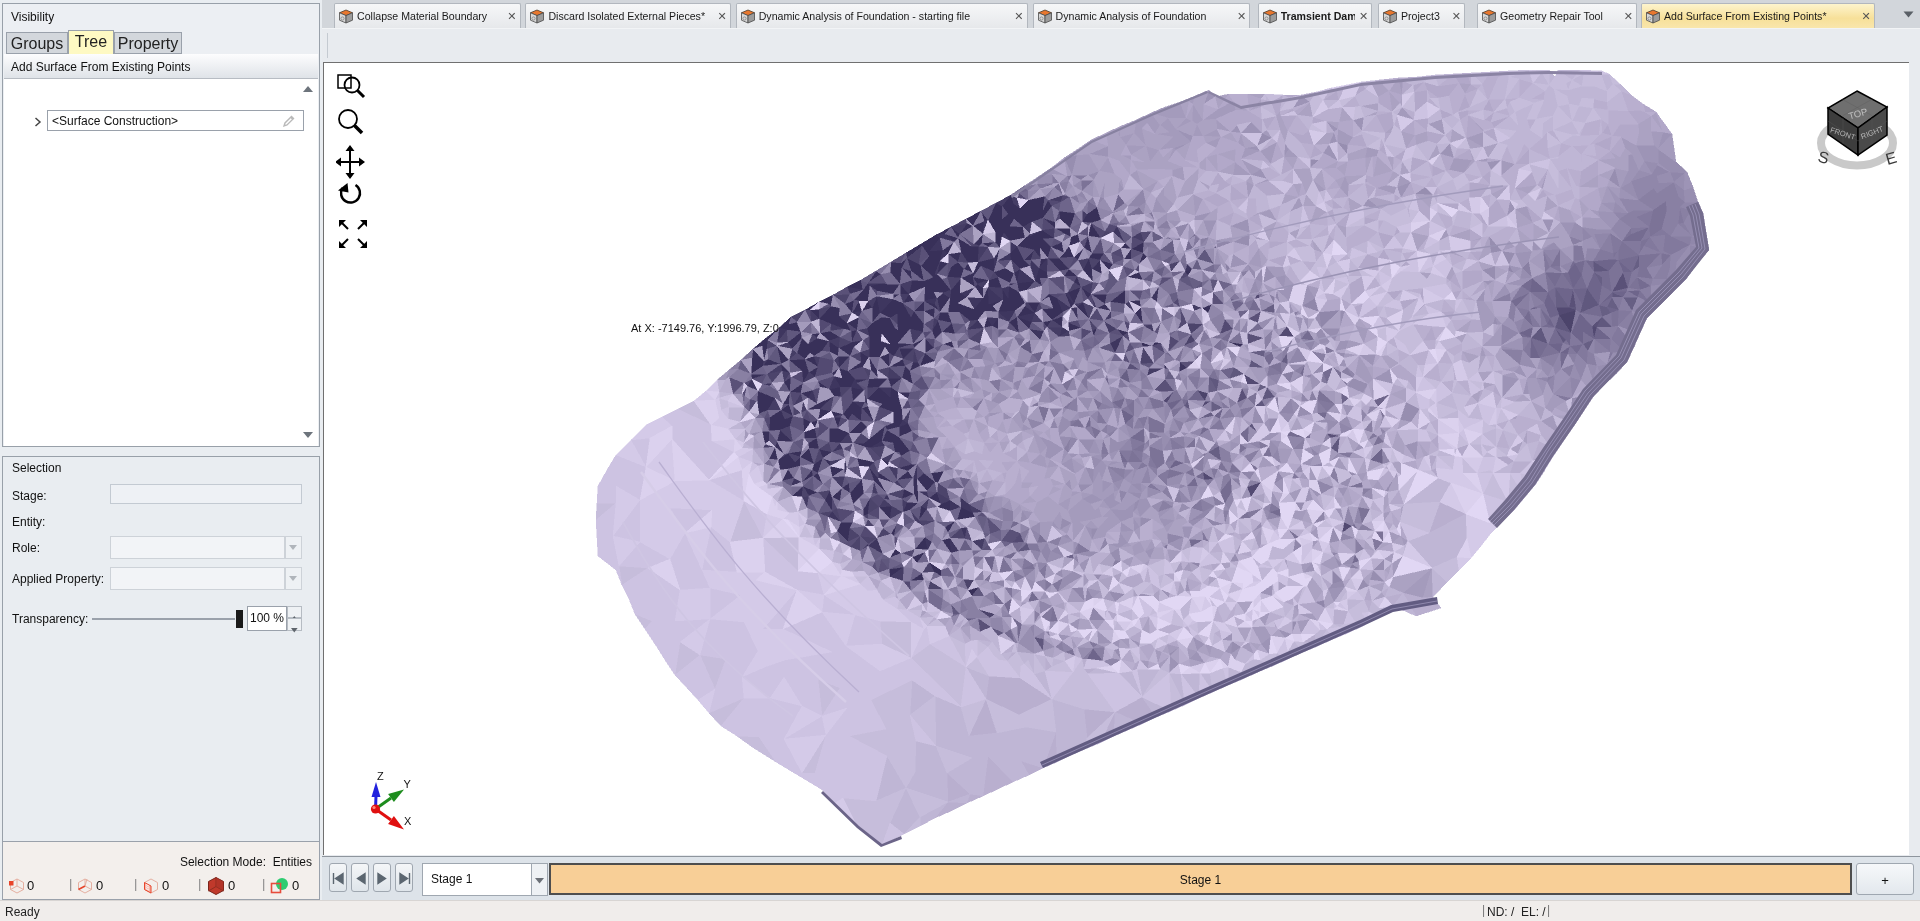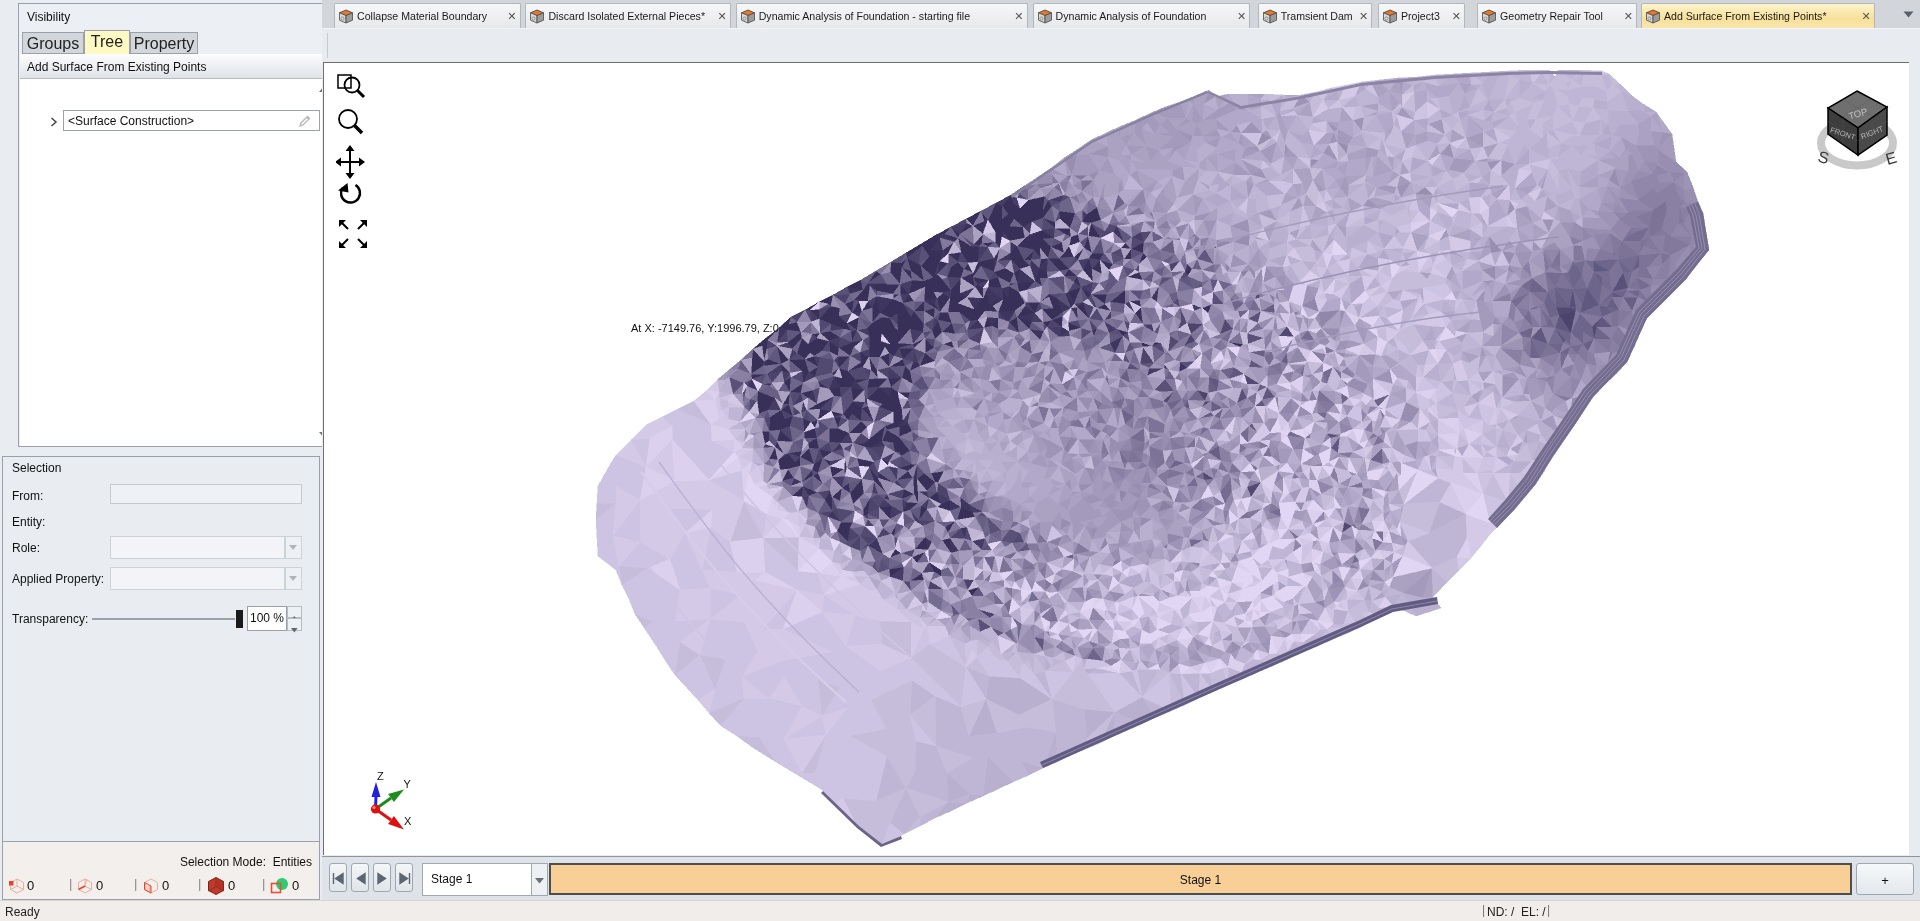--- a/index.html
+++ b/index.html
@@ -1,19 +1,19 @@
 <!DOCTYPE html>
 <html><head>
 <meta charset="utf-8">
 <style>
 * { margin:0; padding:0; box-sizing:border-box; }
 html,body { width:1920px; height:921px; overflow:hidden; font-family:"Liberation Sans", sans-serif; background:#f0f0f0; }
 
 #leftcol { position:absolute; left:0; top:0; width:322px; height:900px; background:#e9edf1; }
-#visbox { position:absolute; left:2px; top:3px; width:318px; height:444px; background:#eceff3; border:1px solid #98a0a9;margin-left:16px; }
+#visbox { position:absolute; left:2px; top:3px; width:318px; height:444px; background:#eceff3; border:1px solid #98a0a9; }
 #vistitle { position:absolute; left:8px; top:6px; font-size:12px; color:#111; }
 .vtab { position:absolute; top:28px; height:22px; font-size:16px; color:#222; background:#d3d7dc; border:1px solid #9aa1ab; text-align:center; line-height:21px; }
 .vtab.active { background:#fef9c3; top:26px; height:24px; border-bottom:none; z-index:2; }
 #titlebar { position:absolute; left:1px; top:50px; width:314px; height:25px; background:linear-gradient(#fdfdfe,#dfe3e8); border-bottom:1px solid #b7bcc3; font-size:12px; color:#111; line-height:26px; padding-left:7px; }
 #treearea { position:absolute; left:1px; top:75px; width:314px; height:367px; background:#fff; }
 #properties { position:absolute; left:2px; top:456px; width:318px; height:443px; background:#e9edf1; border:1px solid #98a0a9; }
 .plabel { position:absolute; font-size:12px; color:#111; }
 .pinput { position:absolute; background:#eef1f5; border:1px solid #c3cad2; }
 
 #selbox { position:absolute; left:2px; top:841px; width:318px; height:59px; background:#f3efec; border:1px solid #9aa1ab; }
@@ -64,21 +64,21 @@
       <div style="position:absolute; right:2px; bottom:4px; width:15px; height:14px;">
         <svg width="11" height="8" viewBox="0 0 11 8" style="margin:3px 2px;">
             <path d="M0 1h10L5 7z" fill="#6d747c"></path>
           </svg>
       </div>
 
     </div>
   </div>
   <div id="properties">
         <div class="plabel" style="left:9px; top:4px;">Selection</div>
-    <div class="plabel" style="left:9px; top:32px;">From:</div>
+    <div class="plabel" style="left:9px; top:32px;">Stage:</div>
     <div class="pinput" style="left:107px; top:27px; width:192px; height:20px;"></div>
     <div class="plabel" style="left:9px; top:58px;">Entity:</div>
     <div class="plabel" style="left:9px; top:84px;">Role:</div>
     <div class="pinput" style="left:107px; top:79px; width:175px; height:23px; background:#f2f4f7; border-color:#cdd2d8;"></div>
     <div class="pinput" style="left:282px; top:79px; width:17px; height:23px; background:#eef1f4; border-color:#cdd2d8;"><svg width="9" height="6" viewBox="0 0 9 6" style="margin:8px 0 0 3px;">
           <path d="M0 0h8L4 5z" fill="#b0b5bb"></path>
         </svg></div>
     <div class="plabel" style="left:9px; top:115px;">Applied Property:</div>
     <div class="pinput" style="left:107px; top:110px; width:175px; height:23px; background:#f2f4f7; border-color:#cdd2d8;"></div>
     <div class="pinput" style="left:282px; top:110px; width:17px; height:23px; background:#eef1f4; border-color:#cdd2d8;"><svg width="9" height="6" viewBox="0 0 9 6" style="margin:8px 0 0 3px;">
@@ -181,21 +181,21 @@
         <span style="flex:1; overflow:hidden;">Dynamic Analysis of Foundation</span>
         <span class="x">✕</span>
       </div>
 <div class="tab" style="left:935.7px; width:114.6px;">
         <svg style="margin-right:3px; flex-shrink:0;" width="16" height="15" viewBox="0 0 16 15">
           <path d="M8 1L14.5 3.8 8 6.6 1.5 3.8z" fill="#e8772e" stroke="#4a3a2a" stroke-width="0.8"></path>
           <path d="M1.5 3.8L8 6.6v7.4L1.5 11.2z" fill="#d9d9d9" stroke="#4a4a4a" stroke-width="0.8"></path>
           <path d="M14.5 3.8L8 6.6v7.4l6.5-2.8z" fill="#9c9c9c" stroke="#4a4a4a" stroke-width="0.8"></path>
           <circle cx="4.5" cy="9.5" r="1.6" fill="none" stroke="#777" stroke-width="0.7"></circle>
         </svg>
-        <span style="flex:1; overflow:hidden;">Tramsient Dam</span>
+        <span style="flex:1; overflow:hidden;font-weight:bold;">Tramsient Dam</span>
         <span class="x">✕</span>
       </div>
 <div class="tab" style="left:1056px; width:87px;">
         <svg style="margin-right:3px; flex-shrink:0;" width="16" height="15" viewBox="0 0 16 15">
           <path d="M8 1L14.5 3.8 8 6.6 1.5 3.8z" fill="#e8772e" stroke="#4a3a2a" stroke-width="0.8"></path>
           <path d="M1.5 3.8L8 6.6v7.4L1.5 11.2z" fill="#d9d9d9" stroke="#4a4a4a" stroke-width="0.8"></path>
           <path d="M14.5 3.8L8 6.6v7.4l6.5-2.8z" fill="#9c9c9c" stroke="#4a4a4a" stroke-width="0.8"></path>
           <circle cx="4.5" cy="9.5" r="1.6" fill="none" stroke="#777" stroke-width="0.7"></circle>
         </svg>
         <span style="flex:1; overflow:hidden;">Project3</span>

